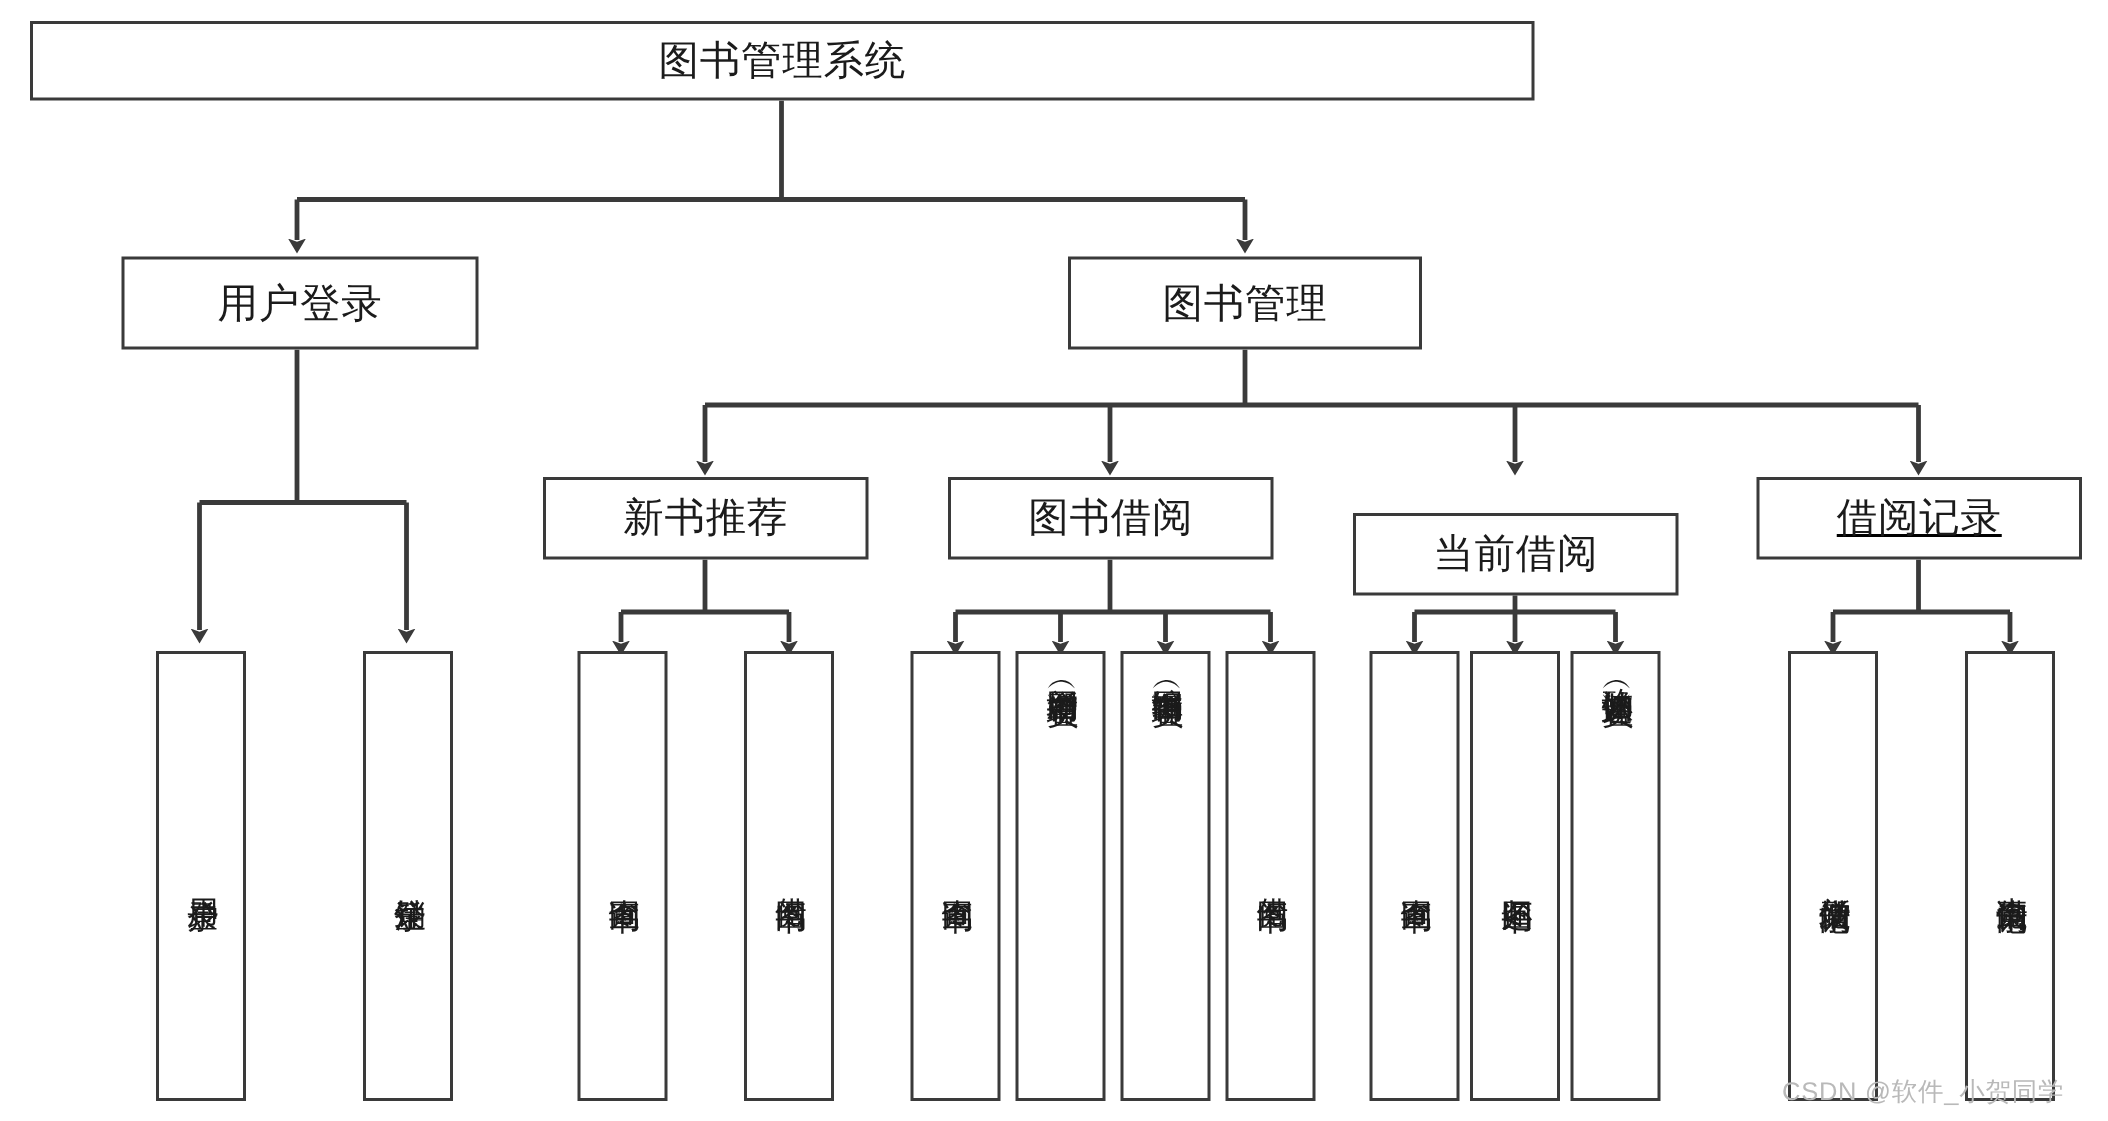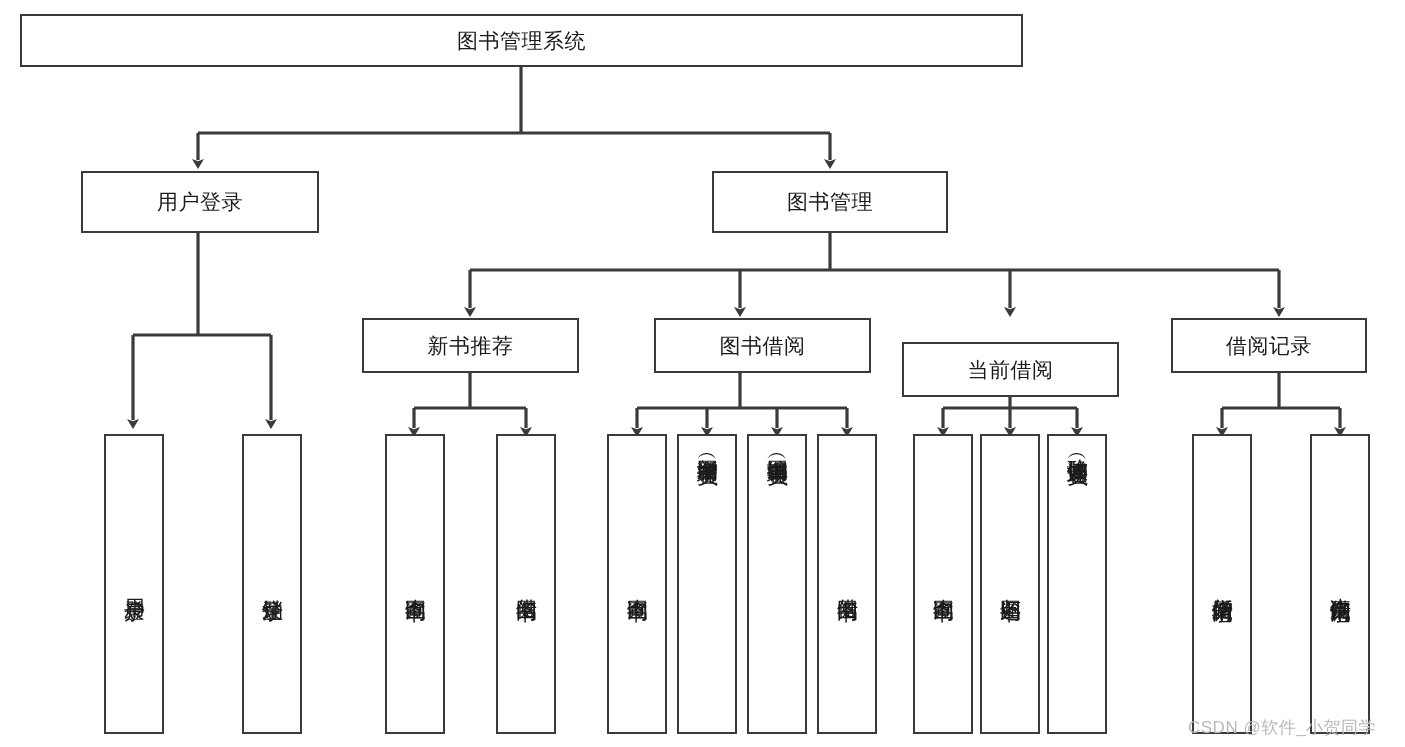--- a/index.html
+++ b/index.html
@@ -31,21 +31,21 @@
     position: absolute;
     box-sizing: border-box;
     background: #ffffff;
     border: 2px solid #3a3a3a;
     display: flex;
     align-items: center;
     justify-content: center;
     overflow: hidden;
   }
   .node-label-h {
-    font-size: 21px;
+    font-size: 27px;
     line-height: 1.2;
     color: #1b1b1b;
     white-space: nowrap;
     letter-spacing: 0.5px;
   }
   .node-label-v {
     font-size: 21px;
     line-height: 1.18;
     color: #1b1b1b;
     writing-mode: vertical-rl;
@@ -139,29 +139,29 @@
   </div>
 
   <div class="node-box" style="left:362px; top:318px; width:217px; height:55px;">
     <span class="node-label-h">新书推荐</span>
   </div>
 
   <div class="node-box" style="left:712px; top:171px; width:236px; height:62px;">
     <span class="node-label-h">图书管理</span>
   </div>
 
-  <div class="node-box" style="left:632px; top:318px; width:217px; height:55px;margin-left:22px;">
+  <div class="node-box" style="left:632px; top:318px; width:217px; height:55px;">
     <span class="node-label-h">图书借阅</span>
   </div>
 
   <div class="node-box" style="left:902px; top:318px; width:217px; height:55px;margin-top:24px;">
     <span class="node-label-h">当前借阅</span>
   </div>
 
-  <div class="node-box" style="left:1171px; top:318px; width:196px; height:55px;">
+  <div class="node-box" style="left:1171px; top:318px; width:217px; height:55px;text-decoration:underline;">
     <span class="node-label-h">借阅记录</span>
   </div>
 
   <div class="node-box vertical mid" style="left:104px; top:434px; width:60px; height:300px;">
     <span class="node-label-v">用户登录</span>
   </div>
 
   <div class="node-box vertical mid" style="left:242px; top:434px; width:60px; height:300px;">
     <span class="node-label-v">注销登录</span>
   </div>

